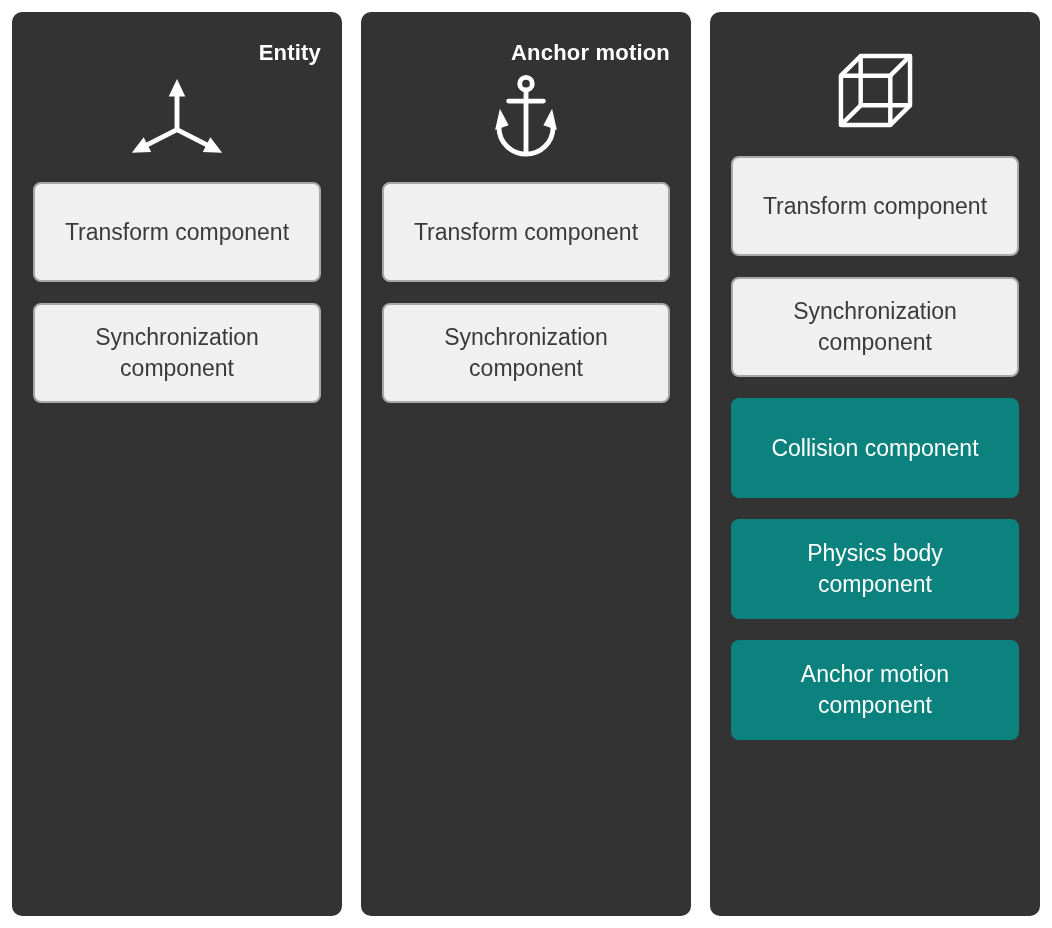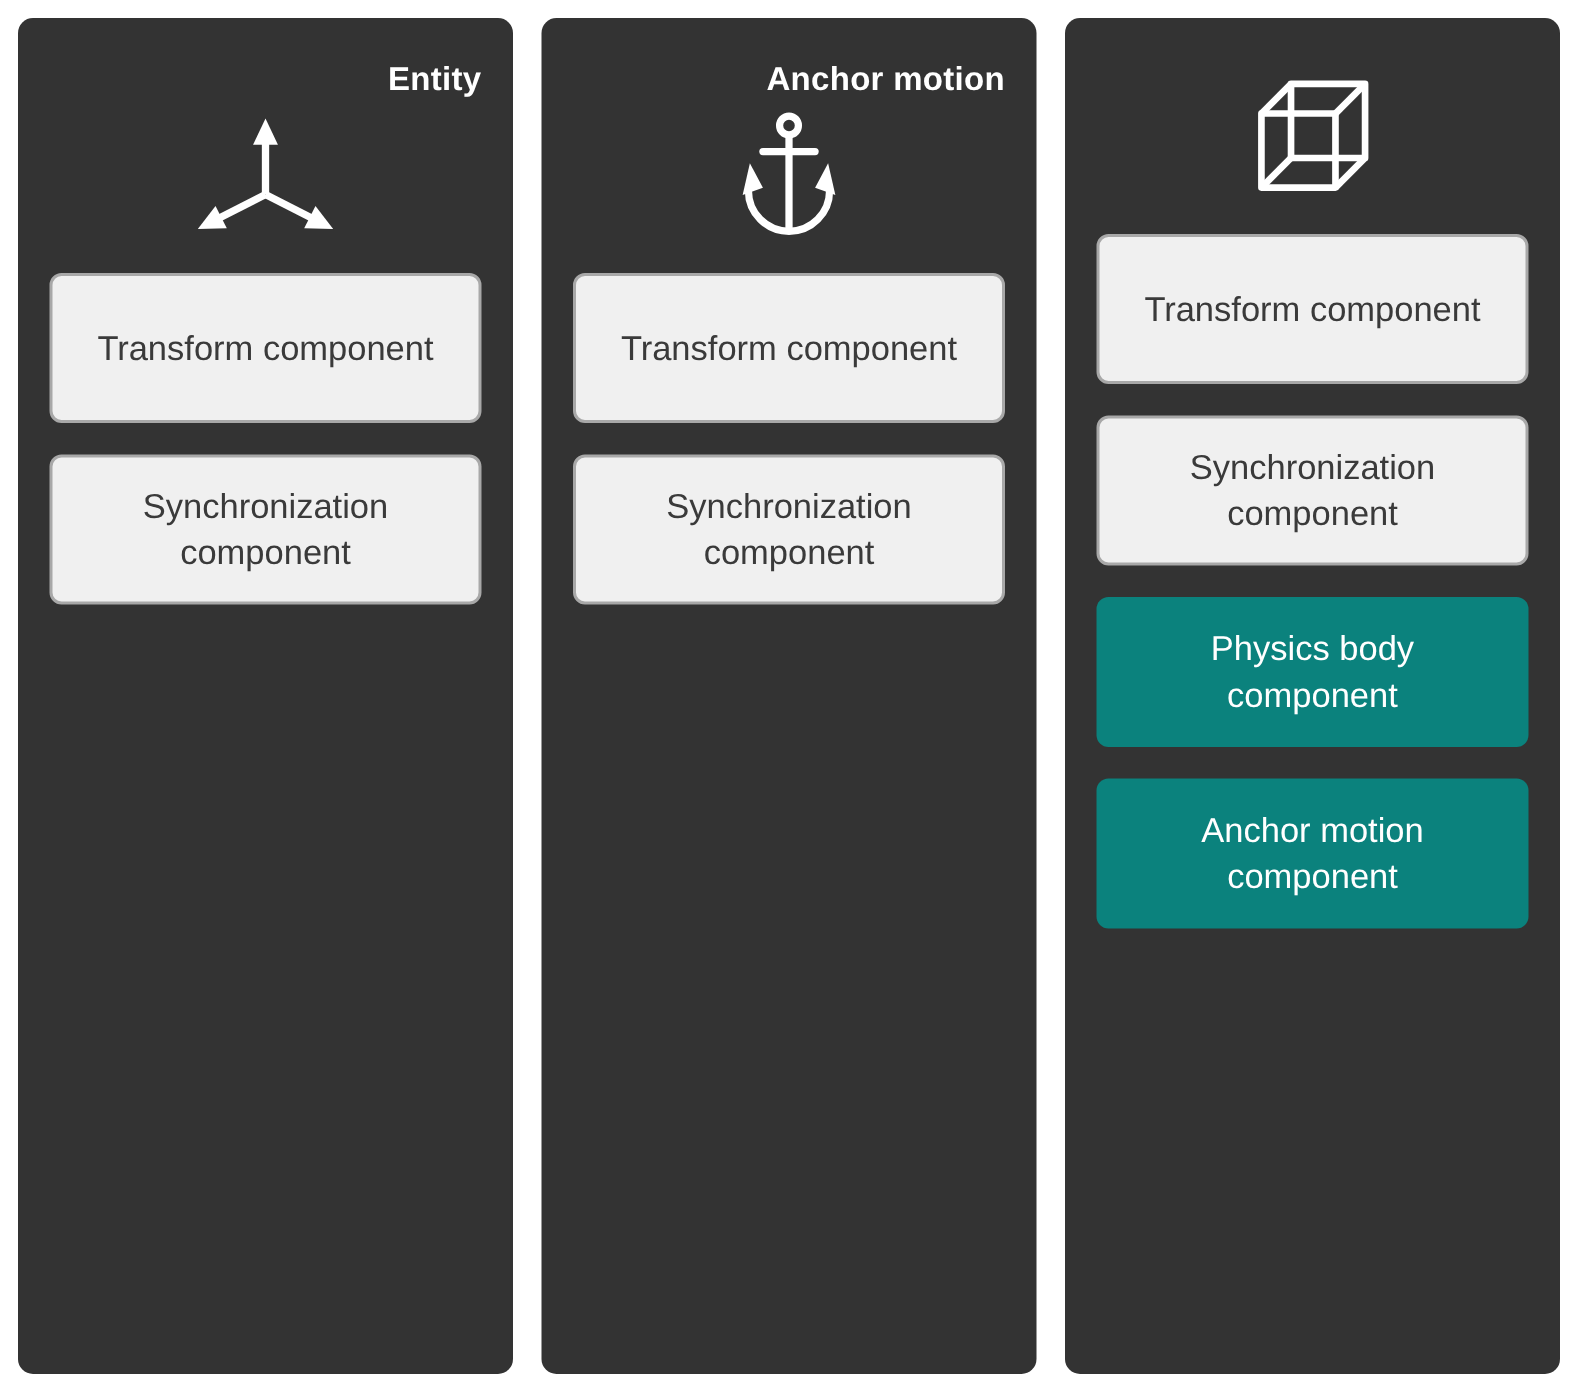--- a/index.html
+++ b/index.html
@@ -89,20 +89,21 @@
           <line x1="54" y1="24" x2="74" y2="4"></line>
           <line x1="54" y1="74" x2="74" y2="54"></line>
           <line x1="4" y1="74" x2="24" y2="54"></line>
         </g>
       </svg>
     </div>
     <div class="components">
         <div class="box light">Transform component</div>
         <div class="box light">Synchronization
 component</div>
+        <div class="box teal">Collision component</div>
         <div class="box teal">Physics body
 component</div>
         <div class="box teal">Anchor motion
 component</div>
       </div>
   </section>
 
 </div>
 
 </body></html>

